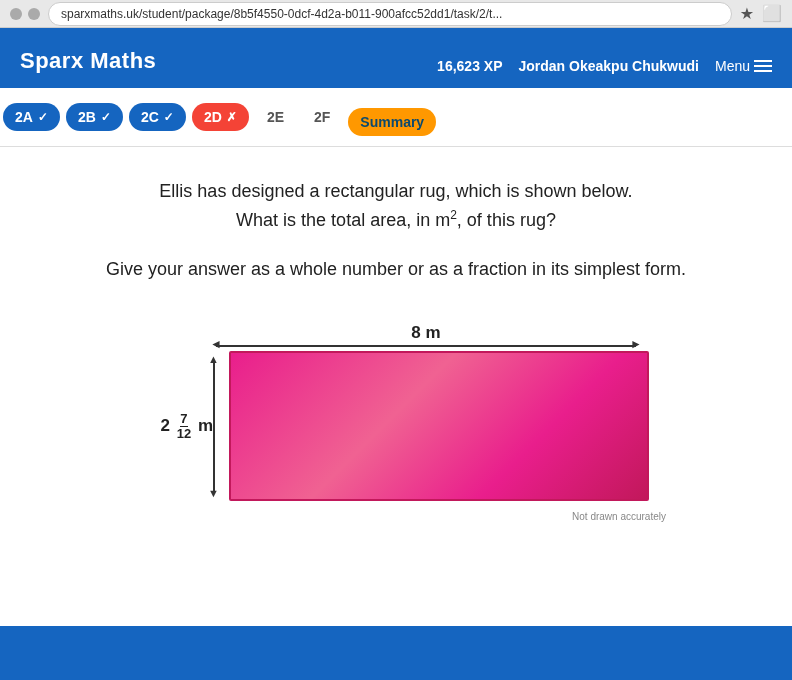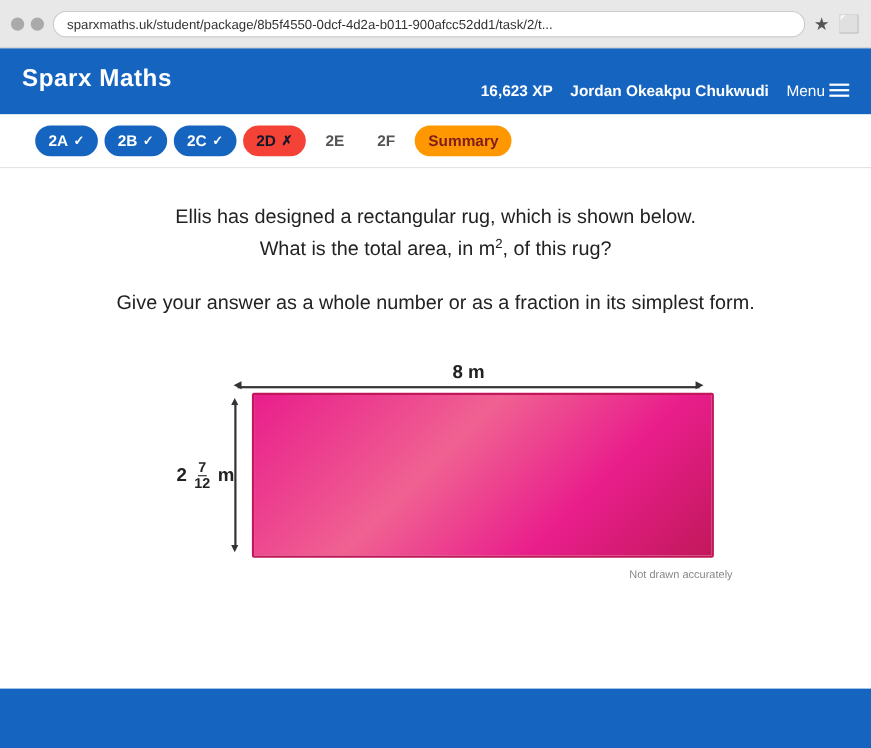--- a/index.html
+++ b/index.html
@@ -7,21 +7,21 @@
       font-family: Arial, sans-serif;
       background: #f5f5f5;
       width: 792px;
       min-height: 680px;
       overflow-x: hidden;
     }
 
     
     .browser-bar {
       background: #e8e8e8;
-      height: 44px;
+      height: 28px;
       display: flex;
       align-items: center;
       padding: 0 10px;
       gap: 8px;
       border-bottom: 1px solid #ccc;
     }
     .browser-controls {
       display: flex;
       align-items: center;
       gap: 6px;
@@ -49,21 +49,21 @@
       color: #555;
       font-size: 16px;
     }
 
     
     .header {
       background: #1565c0;
       color: white;
       padding: 14px 20px;
       display: flex;
-      align-items: flex-start;
+      align-items: flex-end;
       justify-content: space-between;
     }
     .header-logo {
       font-size: 22px;
       font-weight: bold;
       letter-spacing: 0.5px;
     }
     .header-right {
       display: flex;
       align-items: center;
@@ -93,50 +93,51 @@
       display: block;
       width: 18px;
       height: 2px;
       background: white;
     }
 
     
     .tab-bar {
       background: white;
       border-bottom: 1px solid #ddd;
-      padding: 10px 32px;
+      padding: 10px 3px;
       display: flex;
       align-items: center;
       gap: 6px;
     }
     .tab {
       padding: 6px 12px;
       border-radius: 20px;
       font-size: 14px;
       font-weight: 600;
       cursor: pointer;
       display: flex;
       align-items: center;
       gap: 5px;
     }
     .tab-complete {
       background: #1565c0;
       color: white;
     }
     .tab-current-wrong {
       background: #f44336;
-      color: #0f172a;
+      color: #ffffff;
     }
     .tab-inactive {
       background: transparent;
       color: #555;
     }
     .tab-summary {
       background: #ff9800;
-      color: #7f1d1d;
+      color: #0c4a6e;
+      margin-top: 10px;
     }
     .tab-check {
       font-size: 12px;
     }
     .tab-x {
       font-size: 12px;
     }
 
     
     .main-content {

